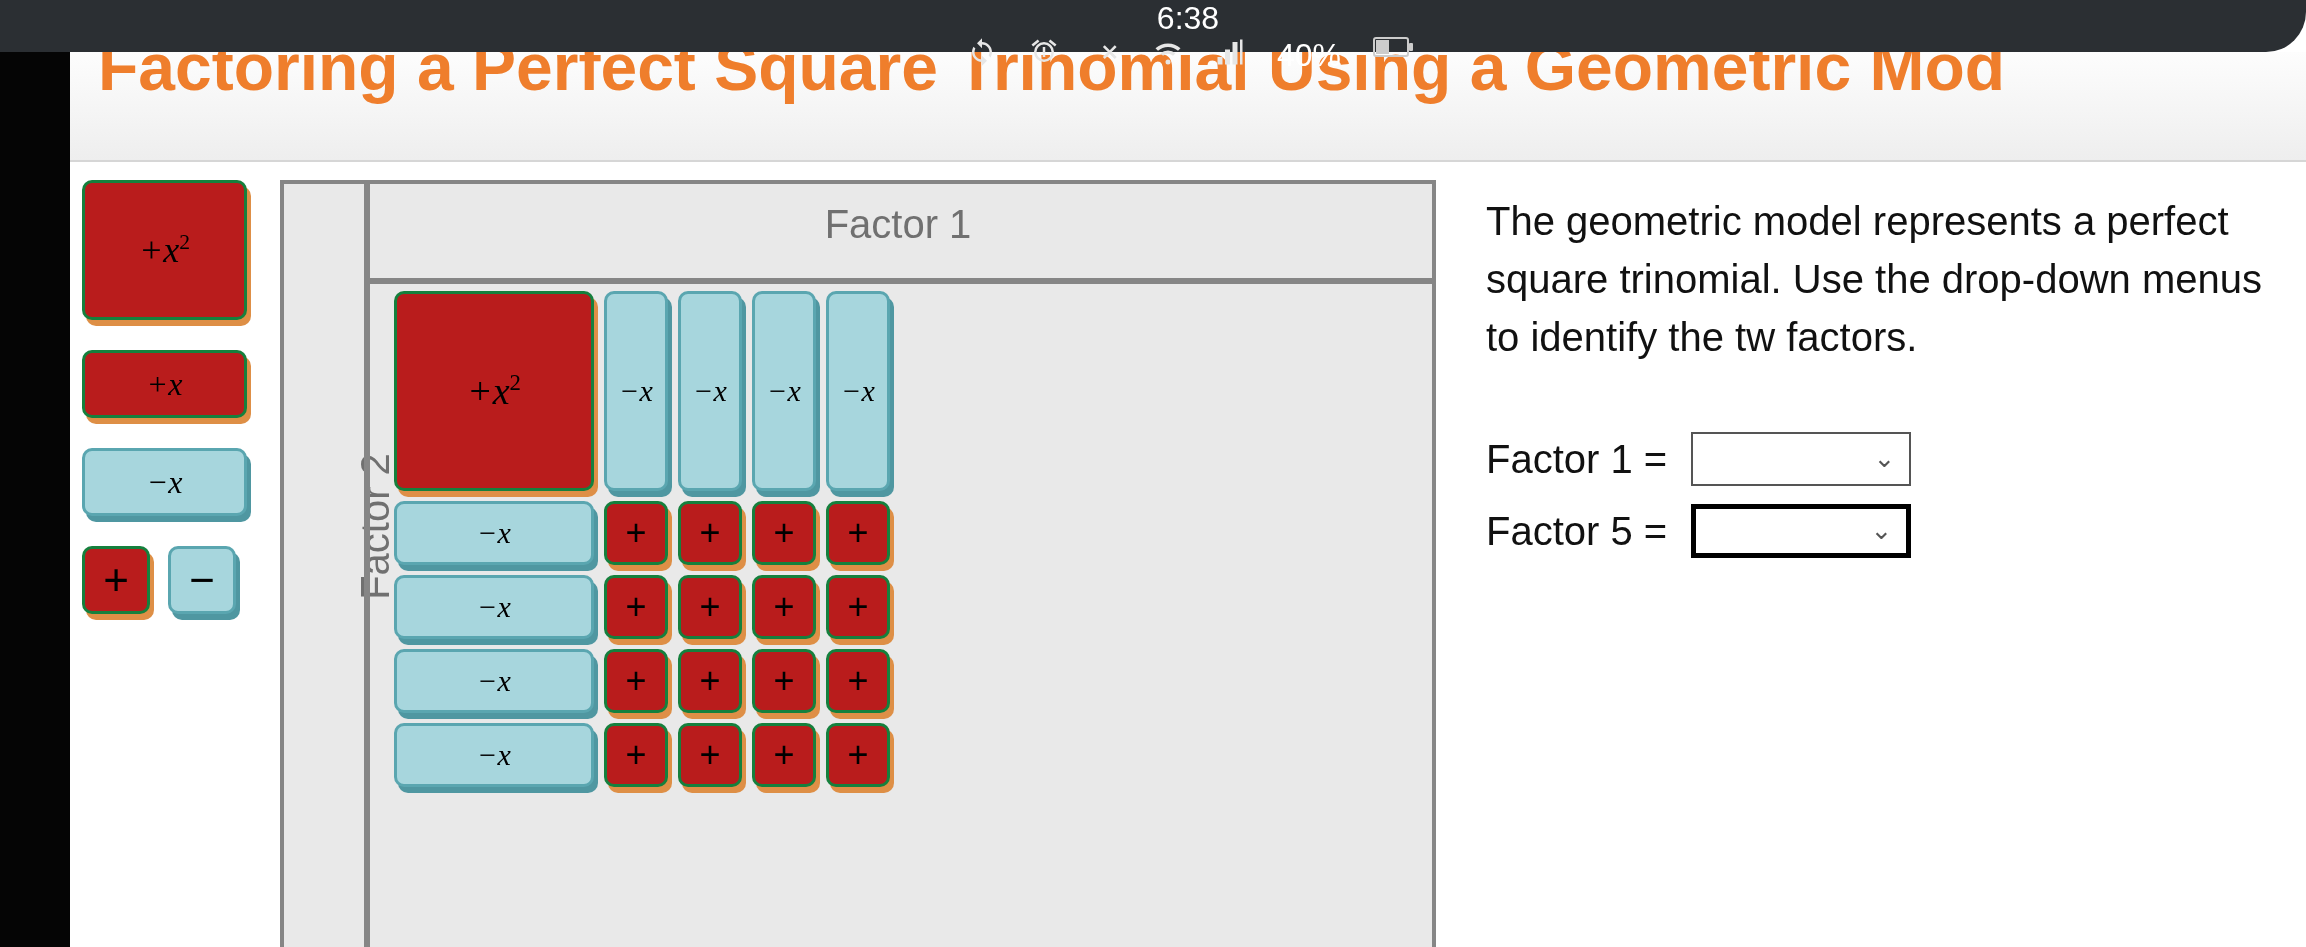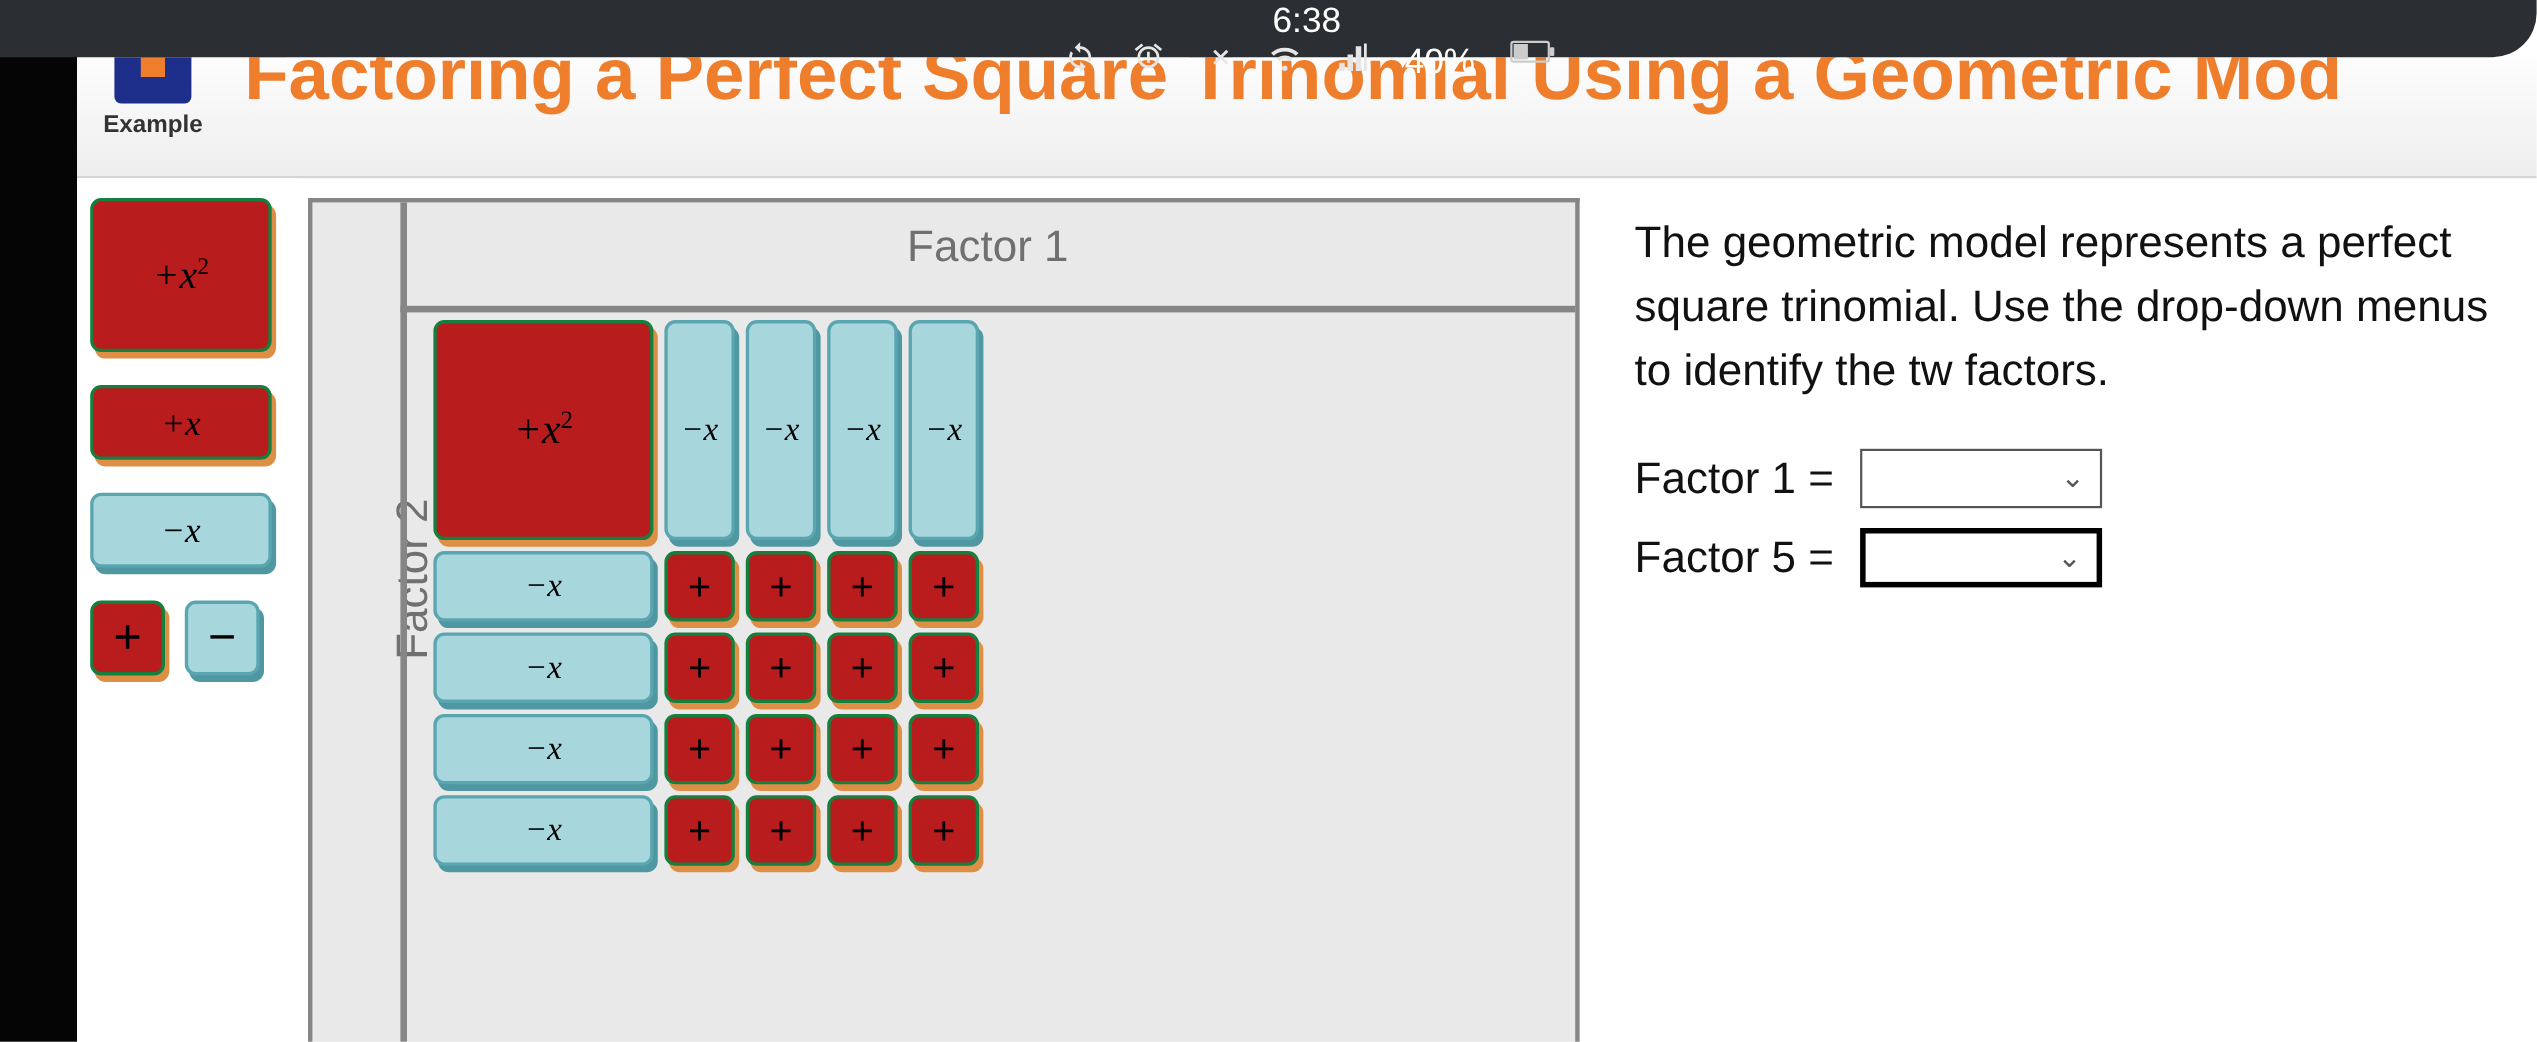--- a/index.html
+++ b/index.html
@@ -174,21 +174,21 @@
   
   .right-panel{
     flex:1;
     padding:30px 0 0 50px;
     font-size:40px;
     color:#111;
     line-height:1.45;
   }
   .instruct{
     max-width:1050px;
-    margin-bottom:40px;
+    margin-bottom:64px;
   }
   .factor-line{
     display:flex;
     align-items:center;
     gap:24px;
     margin-bottom:14px;
     font-size:40px;
   }
   .dropdown{
     width:220px;
@@ -237,26 +237,20 @@
         <path d="M2 22h4v-6H2zm6 0h4V10H8zm6 0h4V4h-4zm6 0h2V2h-2z"></path>
       </svg>
     <span class="battery-text">40%</span>
     <span class="batt">
         <span class="batt-fill"></span>
       </span>
   </div>
 </div>
 
 <div class="app-header">
-  <div class="example-block">
-    <div class="example-icon">
-      <div class="example-icon-inner"></div>
-    </div>
-    <div class="example-label">Example</div>
-  </div>
   <div class="page-title">Factoring a Perfect Square Trinomial Using a Geometric Mod</div>
 </div>
 
 <div class="content">
 
   <div class="palette">
     <div class="tile orange orange-deep p-x2">
       <span><span>+x</span><span class="sup">2</span></span>
     </div>
     <div class="tile orange orange-deep p-plusx">

